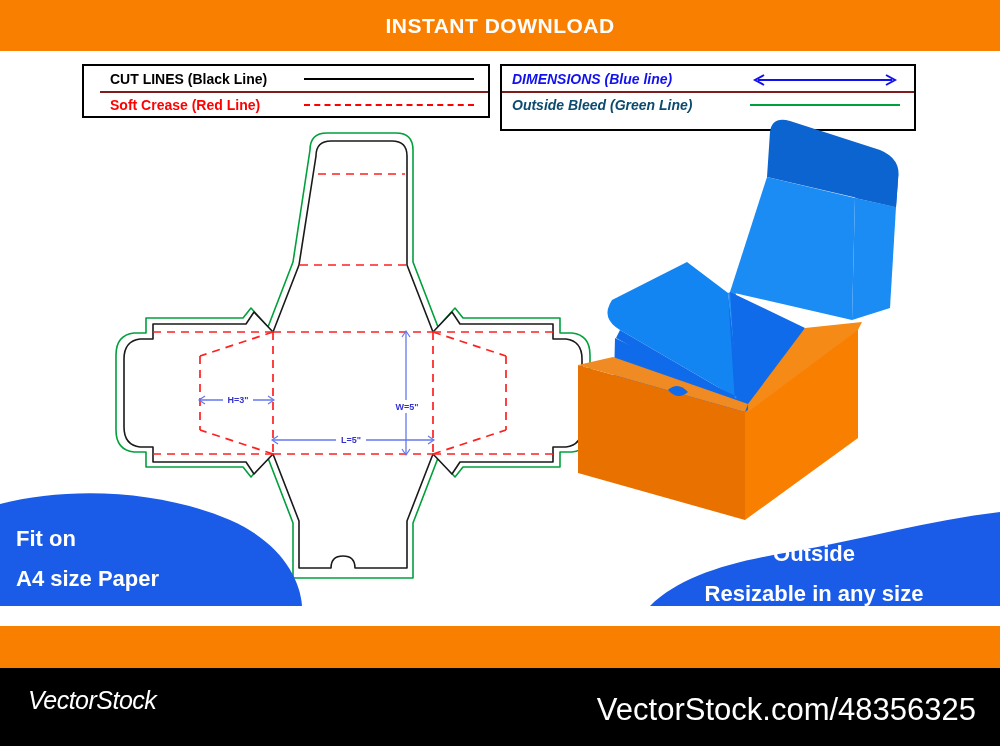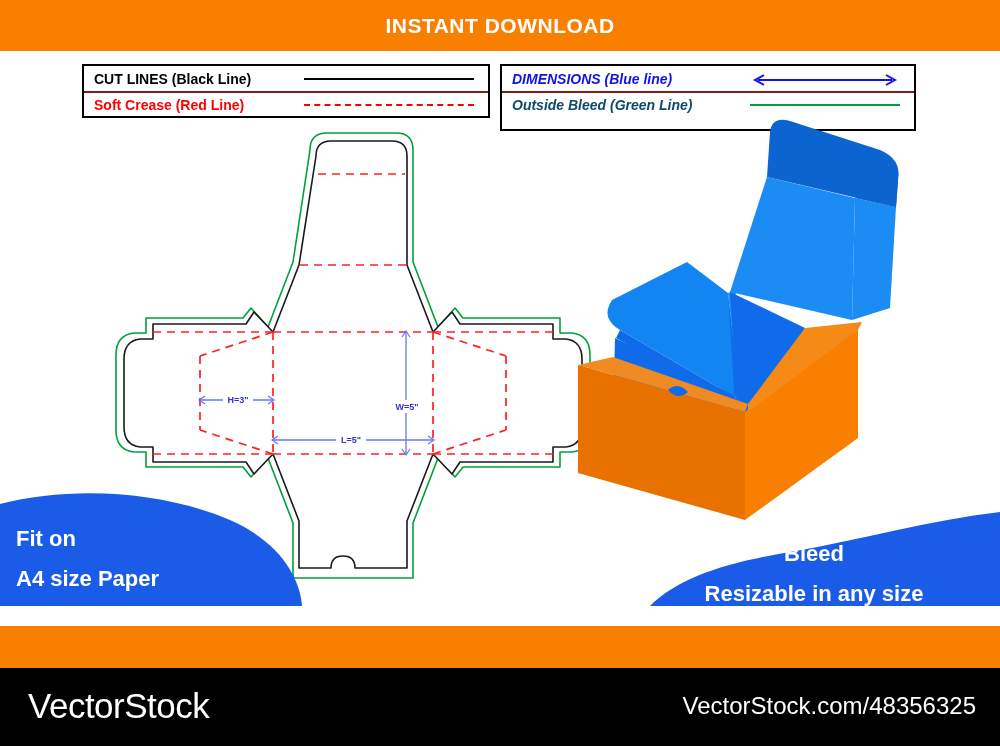--- a/index.html
+++ b/index.html
@@ -38,21 +38,21 @@
     letter-spacing: 0.5px;
   }
 
   
   .legend {
     position: absolute;
     border: 2px solid #000000;
     box-sizing: border-box;
     background: #ffffff;
   }
-  .legend-left  { left: 82px;  top: 64px; width: 408px; height: 54px; }
+  .legend-left  { left: 82px;  top: 64px; width: 408px; height: 54px; padding-left: 16px; }
   .legend-right { left: 500px; top: 64px; width: 416px; height: 67px; font-style: italic; }
   .legend-row {
     position: relative;
     height: 25px;
     box-sizing: border-box;
     display: flex;
     align-items: center;
   }
   .legend-row + .legend-row { border-top: 2px solid #7f1d1d; }
   .legend-label {
@@ -100,30 +100,31 @@
     position: absolute;
     left: 0; top: 668px;
     width: 1000px; height: 78px;
     background: #000000;
   }
   .wm-logo {
     position: absolute;
     left: 28px; top: 686px;
     color: #ffffff;
     font-family: "Liberation Sans", sans-serif;
-    font-size: 35px;
+    font-size: 25px;
     font-weight: normal;
     letter-spacing: -0.5px;
+    font-style: italic;
   }
   .wm-url {
     position: absolute;
     right: 24px; top: 692px;
     color: #ffffff;
     font-family: "Liberation Sans", sans-serif;
-    font-size: 24px;
+    font-size: 31px;
   }
 
   
   .ribbon-text {
     position: absolute;
     color: #ffffff;
     font-family: "Liberation Sans", sans-serif;
     font-weight: bold;
     font-size: 22px;
     line-height: 40px;
@@ -383,21 +384,21 @@
              L 0 606 Z" fill="#1A5CE8"></path>
 
     <path d="M 1000 512
              C 930 520, 860 540, 790 552
              C 730 562, 680 576, 650 606
              L 1000 606 Z" fill="#1A5CE8"></path>
   </svg>
 
   <div class="ribbon-text ribbon-left-text">Fit on
 A4 size Paper</div>
-  <div class="ribbon-text ribbon-right-text">Bleed
+  <div class="ribbon-text ribbon-right-text">Outside
 Resizable in any size</div>
 
   <div class="wm-orange"></div>
   <div class="wm-black"></div>
   <div class="wm-logo">VectorStock</div>
   <div class="wm-url">VectorStock.com/48356325</div>
 
 </div>
 
 </body></html>

